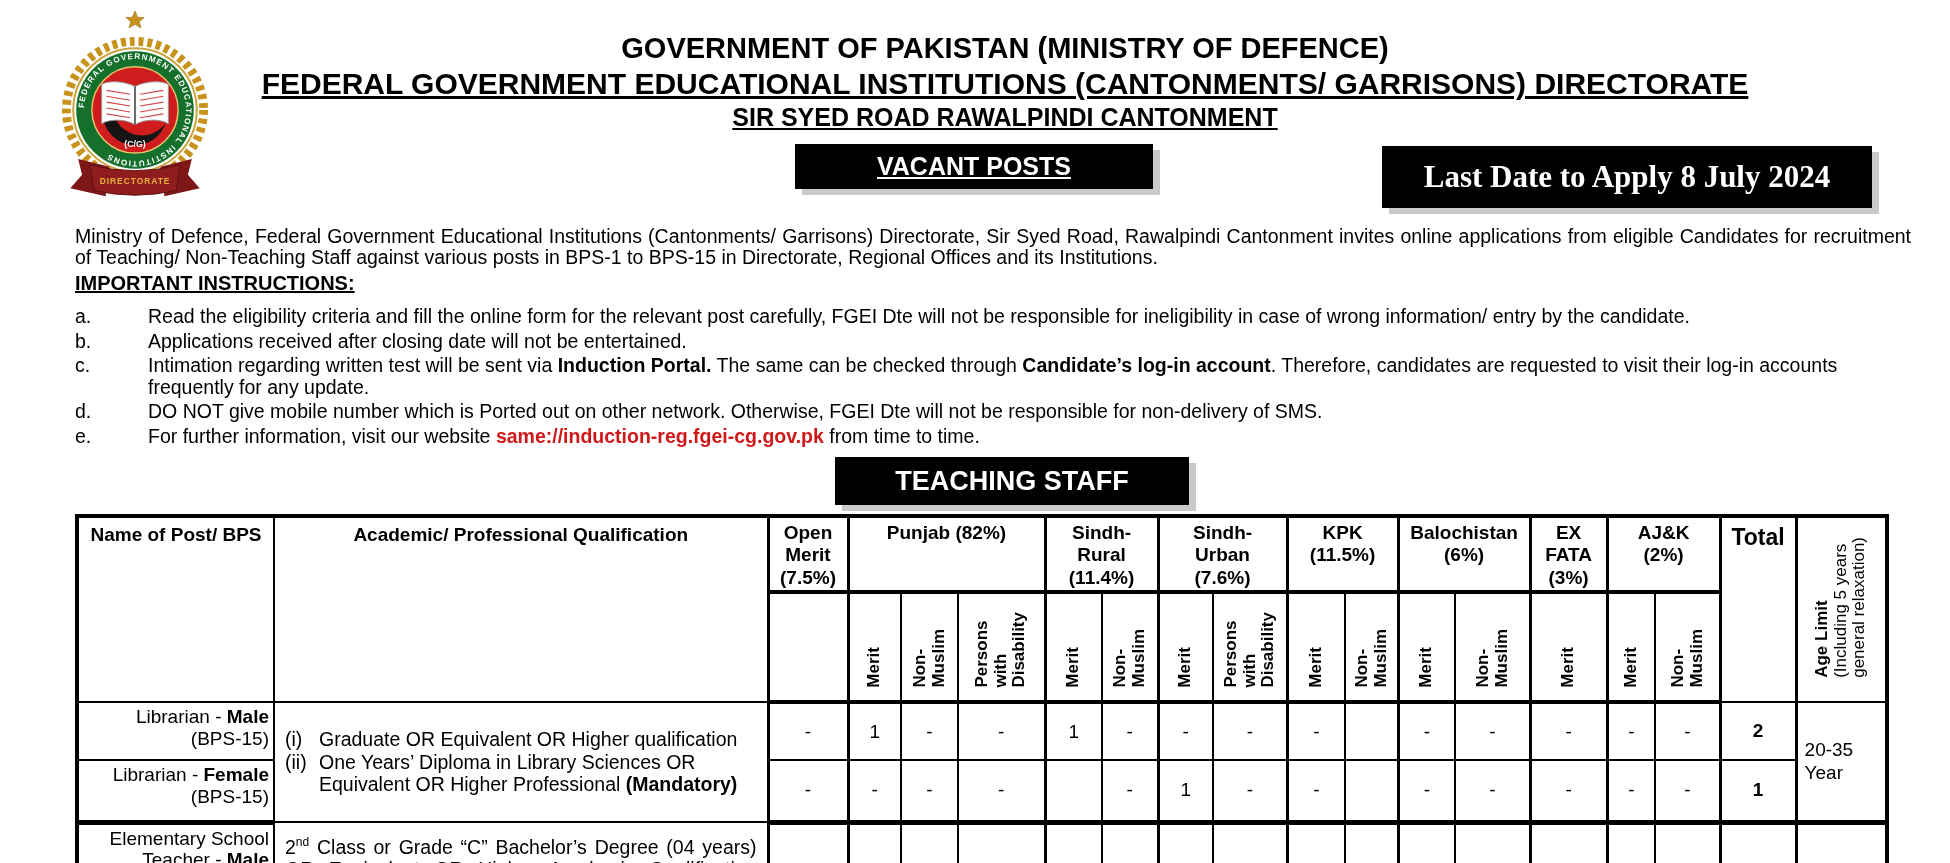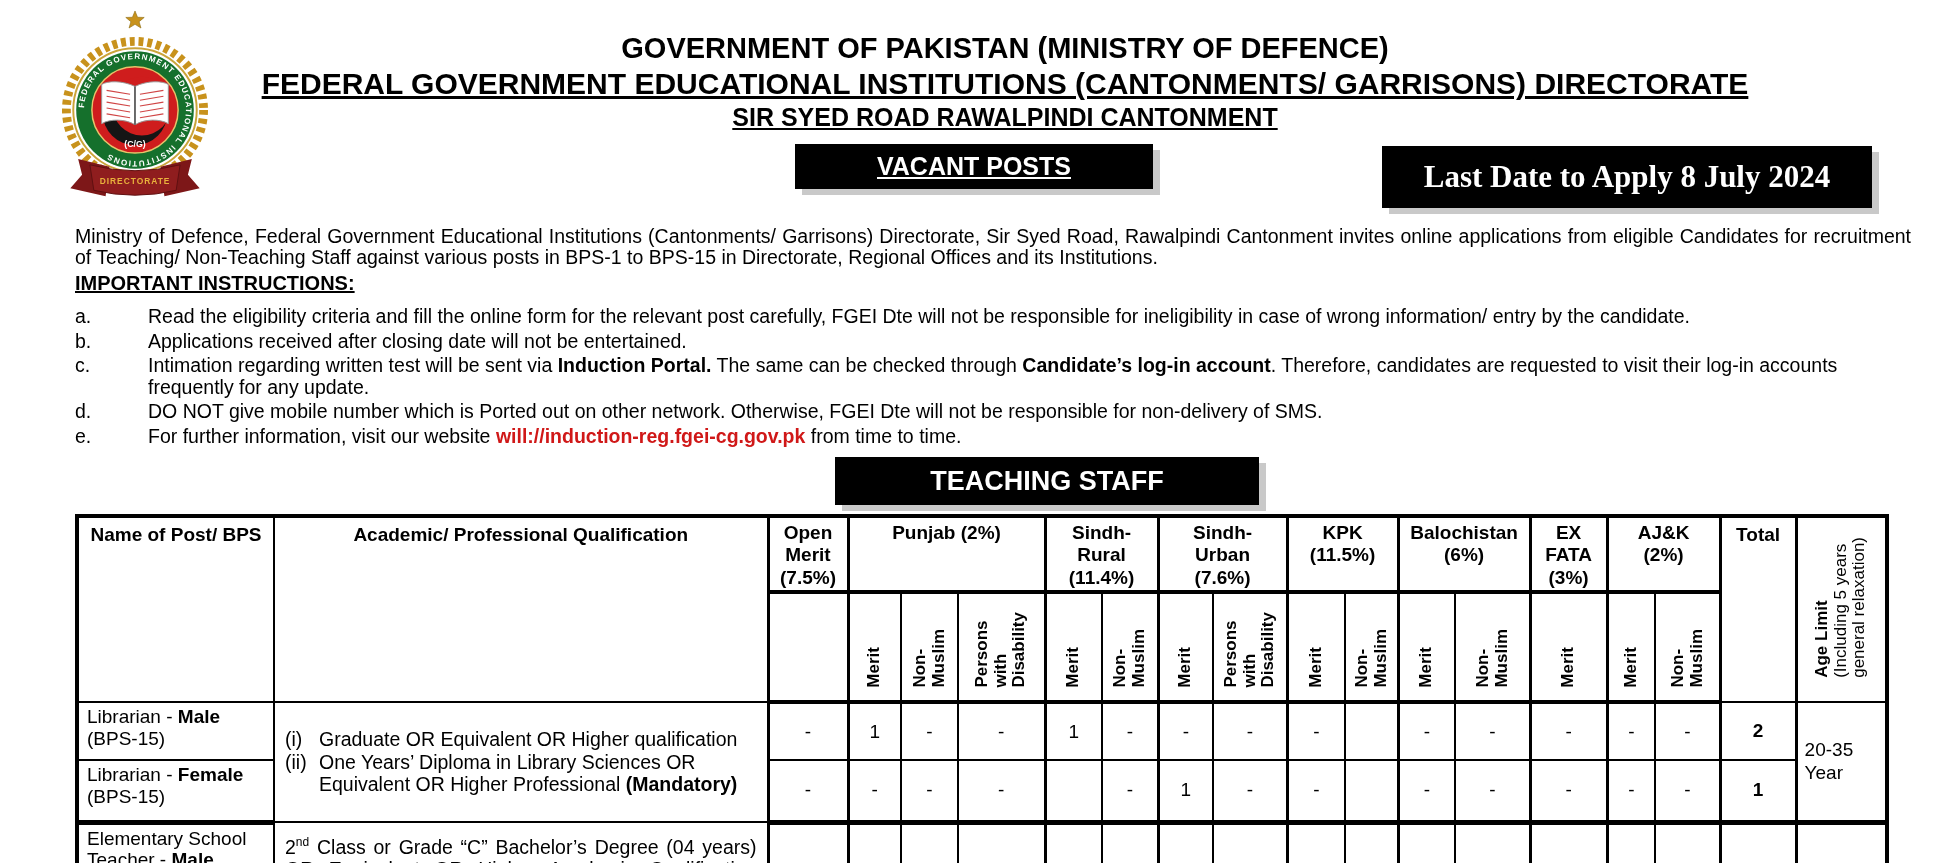--- a/index.html
+++ b/index.html
@@ -15,52 +15,52 @@
   .hdr-line2{font-size:30px;font-weight:bold;text-decoration:underline;margin-top:3px;}
   .hdr-line3{font-size:25px;font-weight:bold;text-decoration:underline;margin-top:2px;}
 
   
   .blackbox{background:#000;color:#fff;display:flex;align-items:center;justify-content:center;
             font-weight:bold;box-shadow:7px 6px 0 #c9c9c9;}
   .vacant{position:absolute;left:795px;top:144px;width:358px;height:45px;font-size:25px;}
   .vacant .u{text-decoration:underline;}
   .lastdate{position:absolute;left:1382px;top:146px;width:490px;height:62px;
             font-family:"Liberation Serif", serif;font-size:31px;}
-  .tsbanner{margin:10px 0 0 760px;width:424px;height:48px;font-size:27px;}
+  .tsbanner{margin:10px 0 0 760px;width:354px;height:48px;font-size:27px;}
 
   
   .content{position:absolute;left:75px;top:226px;width:1836px;}
   .intro{font-size:19.5px;line-height:21px;text-align:justify;margin:0;}
   .imp{font-size:20px;font-weight:bold;text-decoration:underline;margin-top:4px;}
   .inst{margin-top:11px;}
   .inst-item{display:flex;font-size:19.5px;line-height:21.5px;margin-top:3px;}
   .inst-letter{width:73px;flex:none;}
   .inst-text{flex:1;}
   .b{font-weight:bold;}
   .url{color:#d01818;font-weight:bold;text-decoration:none;}
 
   
   table{border-collapse:collapse;margin-top:9px;table-layout:fixed;width:1812px;}
   th,td{border:2px solid #000;padding:0;overflow:hidden;}
   table{border:4px solid #000;}
   .tr-g{height:76px;margin-top:40px;} .tr-s{height:110px;} .tr-r1{height:58px;} .tr-r2{height:62px;} .tr-r3{height:96px;}
   th{font-weight:bold;}
   .post-h,.qual-h{font-size:19px;vertical-align:top;padding-top:6px;}
   .grp{font-size:19px;vertical-align:top;padding-top:4px;text-align:center;white-space:pre-line;line-height:1.18;}
-  .total-h{font-size:19px;vertical-align:top;padding-top:6px;text-align:center;}
+  .total-h{font-size:23px;vertical-align:top;padding-top:6px;text-align:center;}
   .sub{vertical-align:bottom;text-align:center;padding-bottom:8px;}
   .vtext{display:inline-block;writing-mode:vertical-rl;transform:rotate(180deg);
          white-space:pre-line;font-weight:bold;font-size:17px;line-height:1.1;text-align:left;}
   .age-h{vertical-align:middle;text-align:center;}
   .age-h .sub-reg{font-weight:normal;}
   .gb{border-bottom-width:4px;}      
   .sb{border-bottom-width:4px;}      
   .bb4{border-bottom-width:5px;}     
   .gl{border-left-width:3px;}        
-  .name-cell{font-size:19px;vertical-align:top;text-align:left;padding:3px 4px 0 8px;line-height:1.15;}
+  .name-cell{font-size:19px;vertical-align:top;text-align:right;padding:3px 4px 0 8px;line-height:1.15;}
   .qual-cell{font-size:19.5px;vertical-align:middle;text-align:left;padding:2px 10px 2px 10px;line-height:1.15;}
   .qrow{display:flex;}
   .qlab{width:34px;flex:none;}
   .qind{padding-left:34px;}
   .qual-just{text-align:justify;}
   .num{font-size:19px;text-align:center;vertical-align:middle;}
   .tot{font-weight:bold;}
   .age-cell{font-size:19px;vertical-align:middle;text-align:left;padding-left:7px;white-space:pre-line;line-height:1.25;}
   sup{font-size:12px;margin-top:28px;}
 </style>
@@ -138,21 +138,21 @@
       <div class="inst-item">
         <span class="inst-letter">c.</span>
         <span class="inst-text"><span>Intimation regarding written test will be sent via </span><span class="b">Induction Portal.</span><span> The same can be checked through </span><span class="b">Candidate’s log-in account</span><span>. Therefore, candidates are requested to visit their log-in accounts frequently for any update.</span></span>
       </div>
       <div class="inst-item">
         <span class="inst-letter">d.</span>
         <span class="inst-text">DO NOT give mobile number which is Ported out on other network. Otherwise, FGEI Dte will not be responsible for non-delivery of SMS.</span>
       </div>
       <div class="inst-item">
         <span class="inst-letter">e.</span>
-        <span class="inst-text"><span>For further information, visit our website </span><a href="#" class="url">will://induction-reg.fgei-cg.gov.pk</a><span> from time to time.</span></span>
+        <span class="inst-text"><span>For further information, visit our website </span><a href="#" class="url">same://induction-reg.fgei-cg.gov.pk</a><span> from time to time.</span></span>
       </div>
     </div>
 
     <div class="blackbox tsbanner">
       <span>TEACHING STAFF</span>
     </div>
 
     <table>
       <colgroup>
         <col style="width:197px">
@@ -176,21 +176,21 @@
           <col style="width:91px">
       </colgroup>
 
       <tbody>
           <tr class="tr-g">
         <th class="post-h" rowspan="2">Name of Post/ BPS</th>
         <th class="qual-h" rowspan="2">Academic/ Professional Qualification</th>
         <th class="grp gb gl">Open
 Merit
 (7.5%)</th>
-        <th class="grp gb gl" colspan="3">Punjab (2%)</th>
+        <th class="grp gb gl" colspan="3">Punjab (82%)</th>
         <th class="grp gb gl" colspan="2">Sindh-
 Rural
 (11.4%)</th>
         <th class="grp gb gl" colspan="2">Sindh-
 Urban
 (7.6%)</th>
         <th class="grp gb gl" colspan="2">KPK
 (11.5%)</th>
         <th class="grp gb gl" colspan="2">Balochistan
 (6%)</th>

